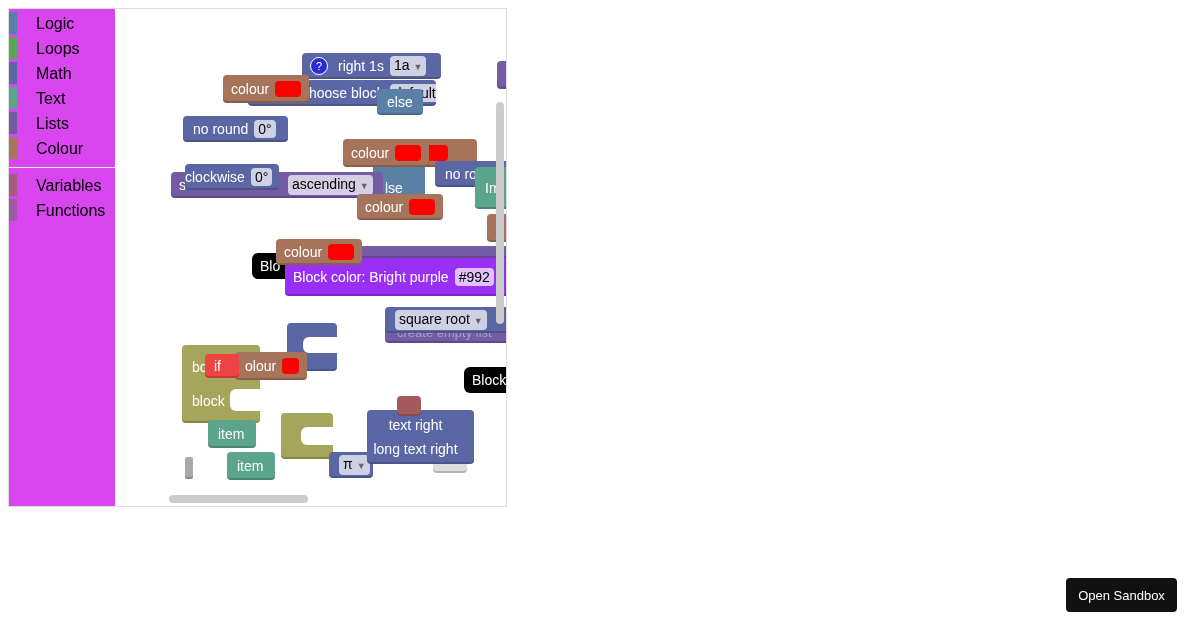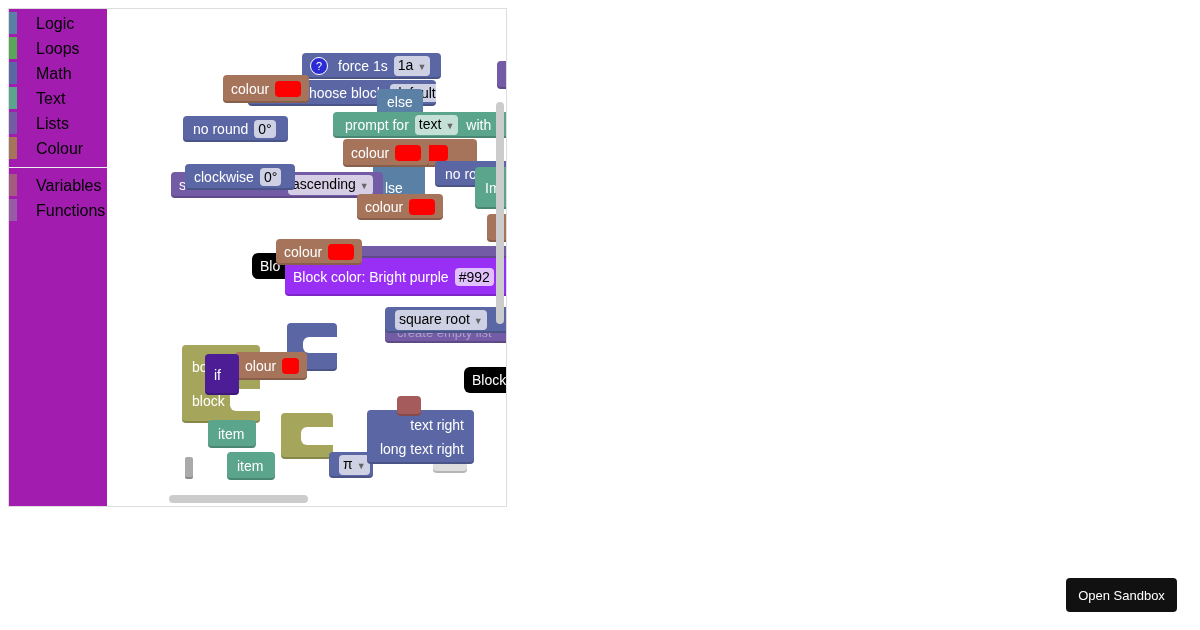--- a/index.html
+++ b/index.html
@@ -1,18 +1,18 @@
 <!DOCTYPE html>
 <html><head>
 <meta charset="utf-8">
 <style>
   html, body { margin:0; padding:0; background:#fff; }
   body { width:1200px; height:630px; position:relative; overflow:hidden; font-family:"Liberation Sans", sans-serif; }
   .blockly { position:absolute; left:8px; top:8px; width:499px; height:499px; border:1px solid #ddd; box-sizing:border-box; overflow:hidden; background:#fff; }
-  .toolbox { position:absolute; left:0; top:0; width:98px; height:100%; background:#a21caf; }
+  .toolbox { position:absolute; left:0; top:0; width:106px; height:100%; background:#d946ef; }
   .tb-item { position:relative; height:25px; display:flex; align-items:center; font-size:16px; color:#000; cursor:pointer; }
   .tb-swatch { position:absolute; left:0; top:1px; width:8px; height:22px; }
   .tb-label { margin-left:27px; }
   .tb-sep { height:1px; margin:5px 0 5px 0; border-bottom:1px solid #eee; }
   .ws { position:absolute; left:106px; top:0; right:0; bottom:0; overflow:hidden; }
   .blk { position:absolute; color:#fff; font-size:14px; display:flex; align-items:center; border-radius:4px; white-space:nowrap; padding:0 8px; box-sizing:border-box; box-shadow: inset 0 -2px 0 rgba(0,0,0,0.18); }
   .field { background:rgba(255,255,255,0.7); color:#000; border-radius:4px; padding:0 4px; margin-left:6px; font-size:14px; line-height:18px; }
   .field .dd { font-size:9px; color:#666; margin-left:4px; }
   .swatch { display:inline-block; width:26px; height:16px; background:#ff0000; border-radius:4px; margin-left:6px; }
   .help { display:inline-block; width:16px; height:16px; border-radius:50%; background:#2b2bd6; color:#fff; font-size:11px; text-align:center; line-height:16px; border:1px solid #fff; margin-right:10px; }
@@ -66,45 +66,40 @@
 
     <div class="blk" style="left:382px;top:52px;width:20px;height:28px;background:#745ba5;padding:0"></div>
 
     <div class="blk" style="left:133px;top:71px;width:188px;height:26px;background:#5b67a5;padding-left:54px">
         <span>choose block</span>
         <span class="field">default</span>
       </div>
 
     <div class="blk" style="left:187px;top:44px;width:139px;height:26px;background:#5b67a5">
         <span class="help">?</span>
-        <span>force 1s</span>
+        <span>right 1s</span>
         <span class="field"><span>1a</span><span class="dd">▼</span></span>
       </div>
 
     <div class="blk" style="left:108px;top:66px;width:86px;height:28px;background:#a5745b">
         <span>colour</span>
         <span class="swatch"></span>
       </div>
 
     <div class="blk" style="left:262px;top:80px;width:46px;height:26px;background:#5b80a5;padding-left:10px">
         <span>else</span>
       </div>
 
     <div class="blk" style="left:68px;top:107px;width:105px;height:26px;background:#5b67a5;padding-left:10px">
         <span>no round</span>
         <span class="field">0°</span>
       </div>
 
     <div class="blk" style="left:258px;top:150px;width:52px;height:42px;background:#5b80a5"></div>
 
-    <div class="blk" style="left:218px;top:103px;width:180px;height:26px;background:#5ba58c;padding-left:12px">
-        <span>prompt for</span>
-        <span class="field" style="background:rgba(255,255,255,0.65)"><span>text</span><span class="dd">▼</span></span>
-        <span style="margin-left:8px">with</span>
-      </div>
 
     <div class="blk" style="left:290px;top:130px;width:72px;height:28px;background:#a5745b;padding-left:6px">
         <span>r</span>
         <span class="swatch"></span>
       </div>
 
     <div class="blk" style="left:228px;top:130px;width:86px;height:28px;background:#a5745b">
         <span>colour</span>
         <span class="swatch"></span>
       </div>
@@ -119,21 +114,21 @@
 
     <div class="blk" style="left:56px;top:163px;width:212px;height:26px;background:#745ba5;padding-left:8px">
         <span>s</span>
         <span class="field" style="margin-left:102px"><span>ascending</span><span class="dd">▼</span></span>
       </div>
 
     <div class="blk" style="left:270px;top:168px;width:30px;height:22px;background:transparent;box-shadow:none;padding:0">
         <span>lse</span>
       </div>
 
-    <div class="blk" style="left:70px;top:155px;width:110px;height:26px;background:#5b67a5;padding-left:9px">
+    <div class="blk" style="left:70px;top:155px;width:94px;height:26px;background:#5b67a5;padding-left:0">
         <span>clockwise</span>
         <span class="field">0°</span>
       </div>
 
     <div class="blk" style="left:242px;top:185px;width:86px;height:26px;background:#a5745b">
         <span>colour</span>
         <span class="swatch"></span>
       </div>
 
     <div class="blk" style="left:372px;top:205px;width:30px;height:28px;background:#a5745b;padding:0"></div>
@@ -171,21 +166,21 @@
         <span style="position:absolute;left:48px;top:44px;width:30px;height:22px;background:#fff;border-radius:6px 0 0 6px"></span>
         <span style="position:absolute;left:10px;top:14px">bo</span>
         <span style="position:absolute;left:10px;top:48px">block</span>
       </div>
 
     <div class="blk" style="left:120px;top:343px;width:72px;height:28px;background:#a5745b;padding-left:10px">
         <span>olour</span>
         <span class="swatch"></span>
       </div>
 
-    <div class="blk" style="left:90px;top:345px;width:34px;height:41px;background:#4c1d95;padding-left:9px">
+    <div class="blk" style="left:90px;top:345px;width:34px;height:24px;background:#ef4444;padding-left:9px">
         <span>if</span>
       </div>
 
     <div class="blk" style="left:93px;top:411px;width:48px;height:28px;background:#5ba58c;padding-left:10px">
         <span>item</span>
       </div>
 
     <div class="blk" style="left:112px;top:443px;width:48px;height:28px;background:#5ba58c;padding-left:10px">
         <span>item</span>
       </div>
@@ -195,21 +190,21 @@
     <div class="blk" style="left:166px;top:404px;width:52px;height:46px;background:#a5a55b;padding:0">
         <span style="position:absolute;left:20px;top:14px;width:32px;height:18px;background:#fff;border-radius:6px 0 0 6px"></span>
       </div>
 
     <div class="blk" style="left:214px;top:443px;width:44px;height:26px;background:#5b67a5;padding-left:4px">
         <span class="field"><span>π</span><span class="dd">▼</span></span>
       </div>
 
     <div class="blk" style="left:318px;top:452px;width:34px;height:12px;background:#ddd;padding:0"></div>
 
-    <div class="blk" style="left:252px;top:401px;width:107px;height:54px;background:#5b67a5;padding:0;flex-direction:column;align-items:flex-end;justify-content:center">
+    <div class="blk" style="left:252px;top:401px;width:107px;height:54px;background:#5b67a5;padding:0;flex-direction:column;justify-content:center">
         <span style="margin-right:10px">text right</span>
         <span style="margin-right:10px;margin-top:8px">long text right</span>
       </div>
 
     <div class="blk" style="left:282px;top:387px;width:24px;height:20px;background:#a55b5b;padding:0"></div>
 
     <div class="vscroll" style="left:381px"></div>
     <div class="hscroll" style="left:54px"></div>
   </div>
 </div>

